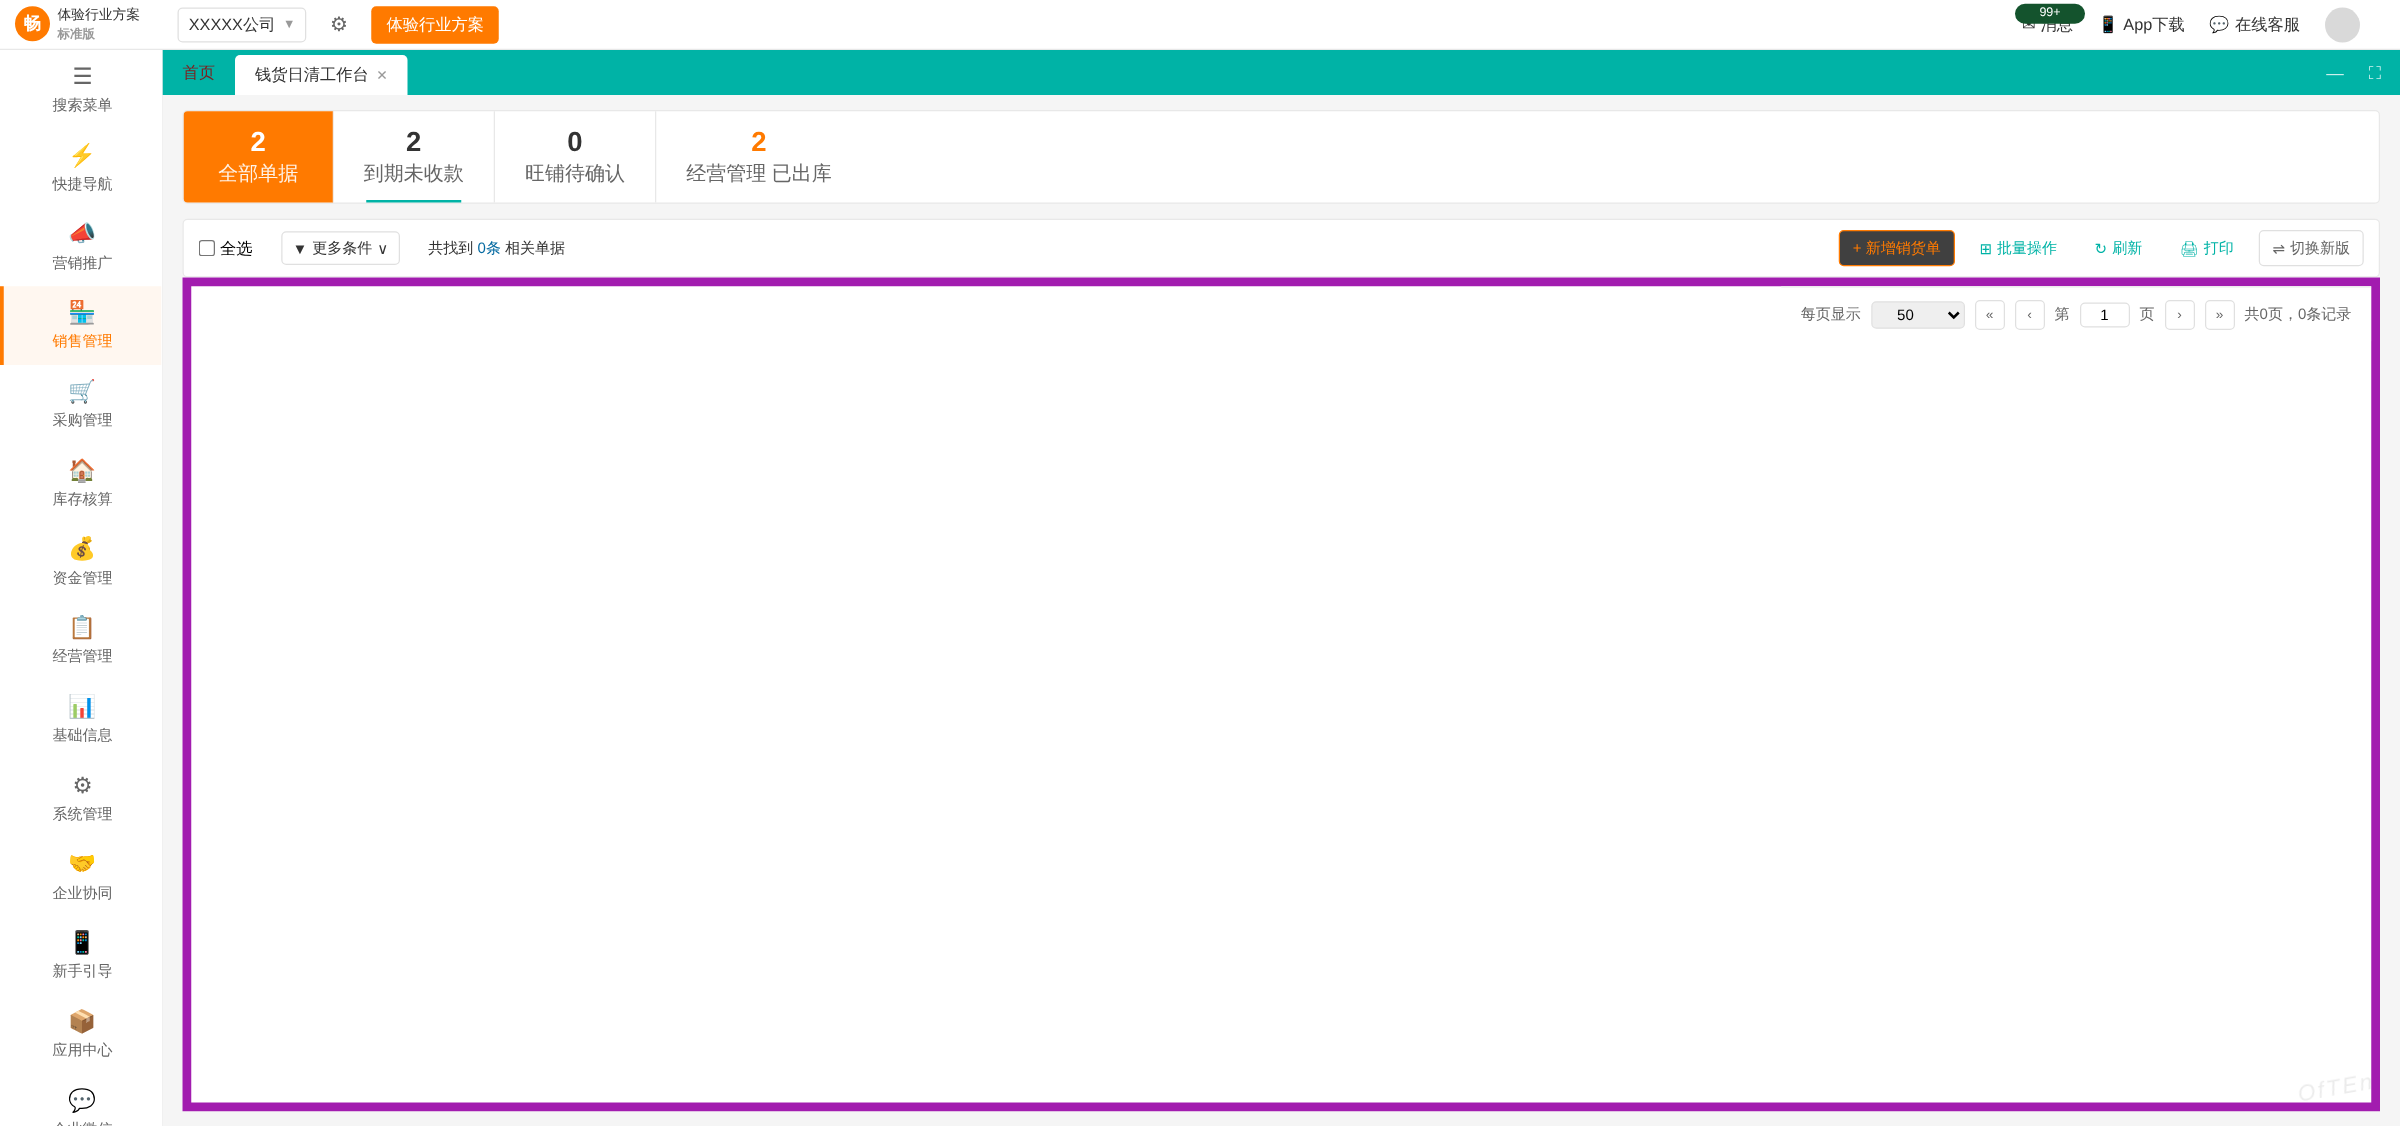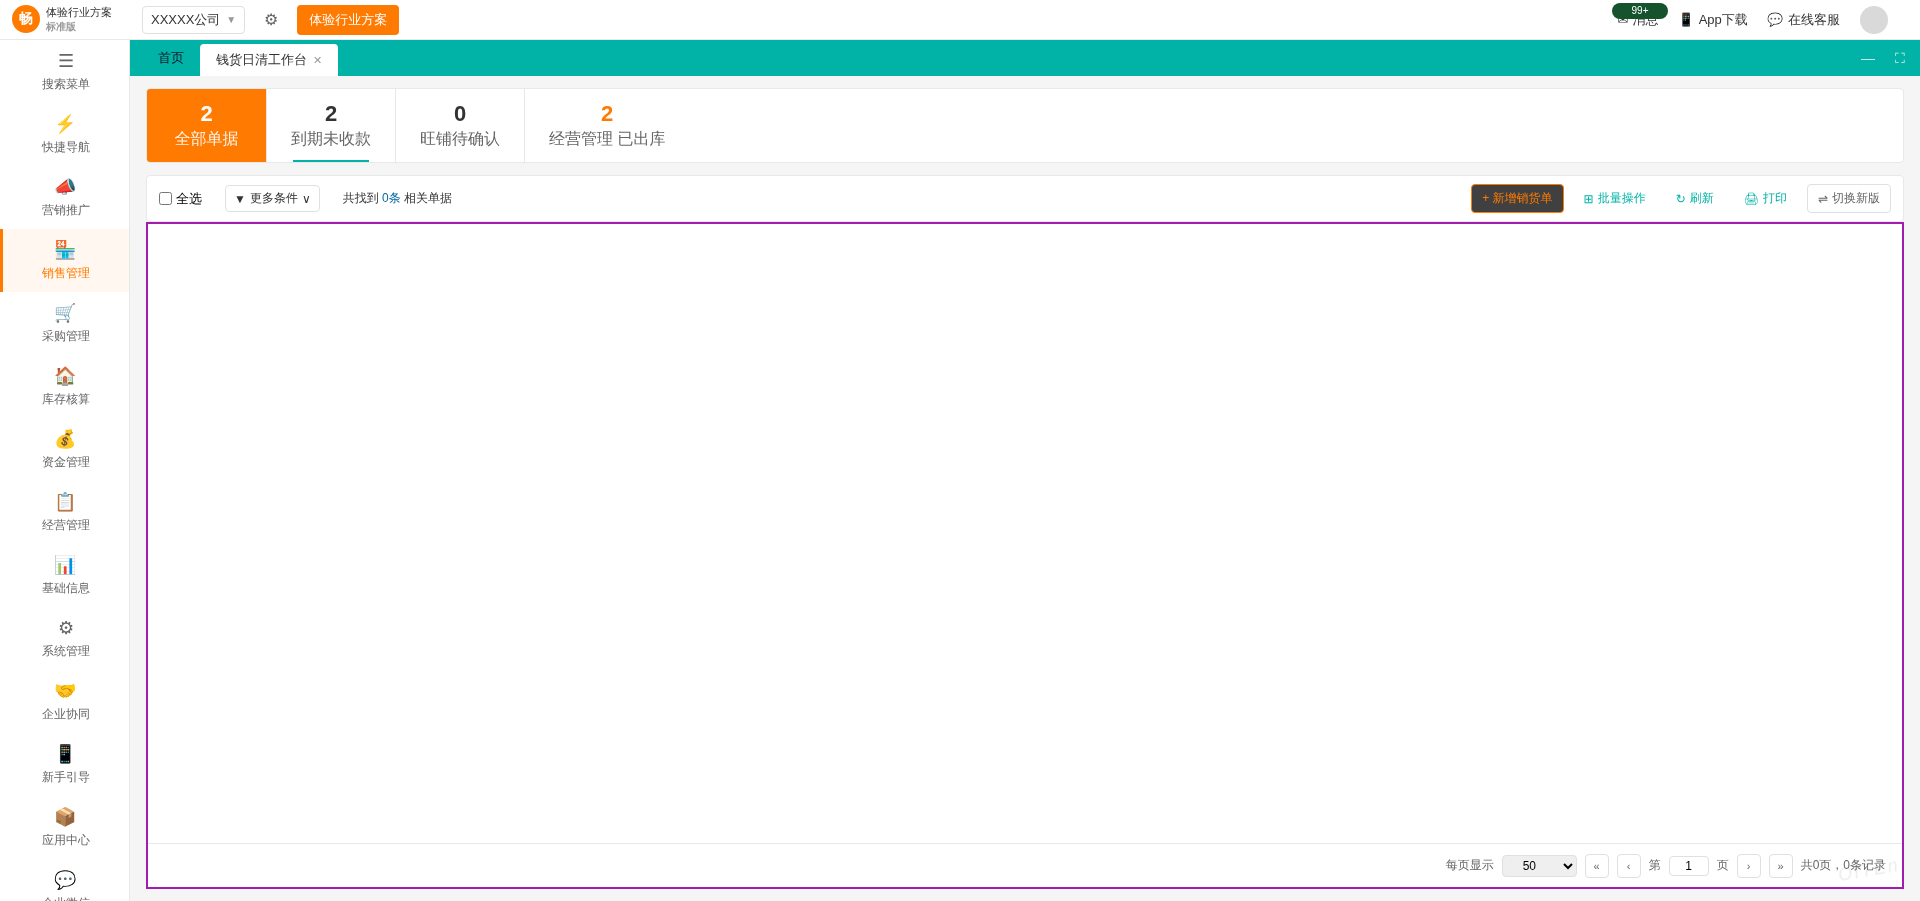--- a/index.html
+++ b/index.html
@@ -166,21 +166,21 @@
       display: flex;
       align-items: center;
       padding: 0 16px;
       height: 36px;
       cursor: pointer;
       font-size: 13px;
       color: rgba(255,255,255,0.8);
       gap: 6px;
       position: relative;
     }
-    .tab-item.home { color: #0f172a; margin-left: 12px; }
+    .tab-item.home { color: #7f1d1d; }
     .tab-item.active {
       background: #fff;
       color: #333;
       border-radius: 4px 4px 0 0;
       margin-top: 4px;
       height: 32px;
     }
     .tab-close {
       font-size: 11px;
       color: #999;
@@ -290,24 +290,23 @@
     .action-btn.new-btn { color: #ff7a00; border: 1px solid #ff7a00; background: #404040; }
     .action-btn.batch { color: #00b3a6; border: none; background: #fff; }
     .action-btn.refresh { color: #00b3a6; border: none; background: #fff; }
     .action-btn.print { color: #00b3a6; border: none; background: #fff; }
     .action-btn.switch-ver { color: #666; border: 1px solid #e0e0e0; background: #fff; }
 
     
     .table-area {
       flex: 1;
       background: #fff;
-      border: 2px solid #a21caf;
+      border: 7px solid #a21caf;
       overflow: hidden;
       display: flex;
-      flex-direction: column;
     }
 
     
     .pagination {
       height: 44px;
       background: #fff;
       border-top: 1px solid #e8e8e8;
       display: flex;
       align-items: center;
       justify-content: flex-end;

